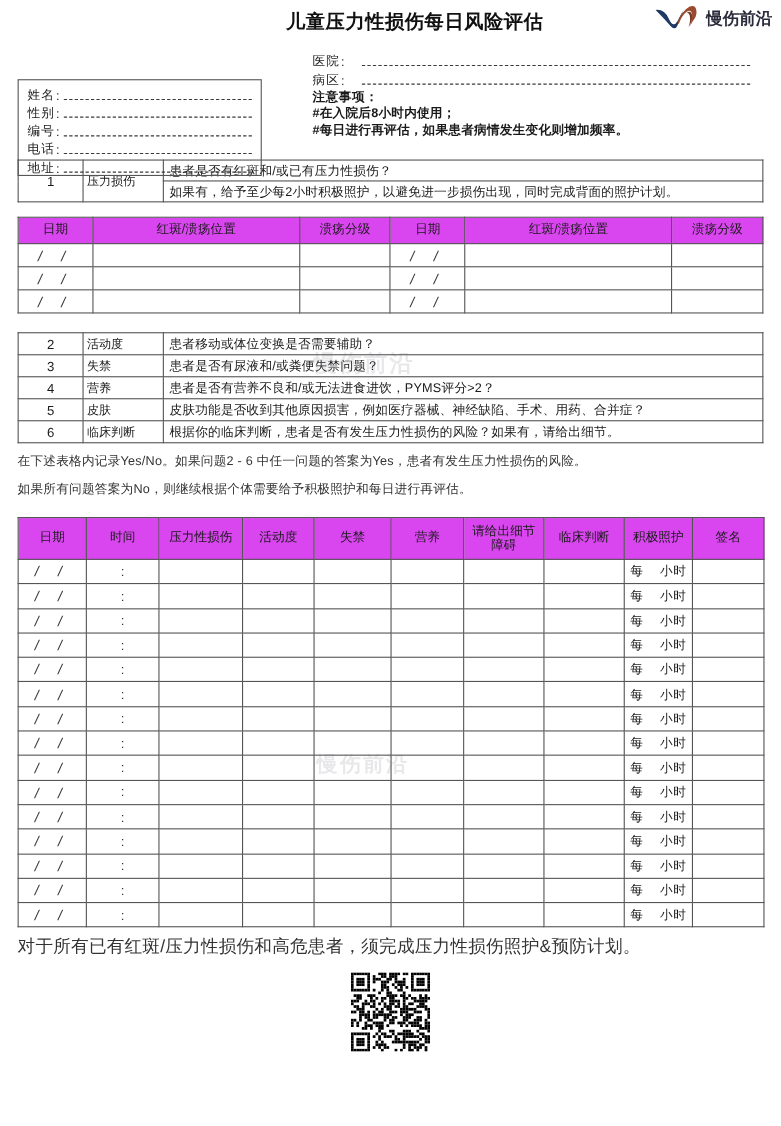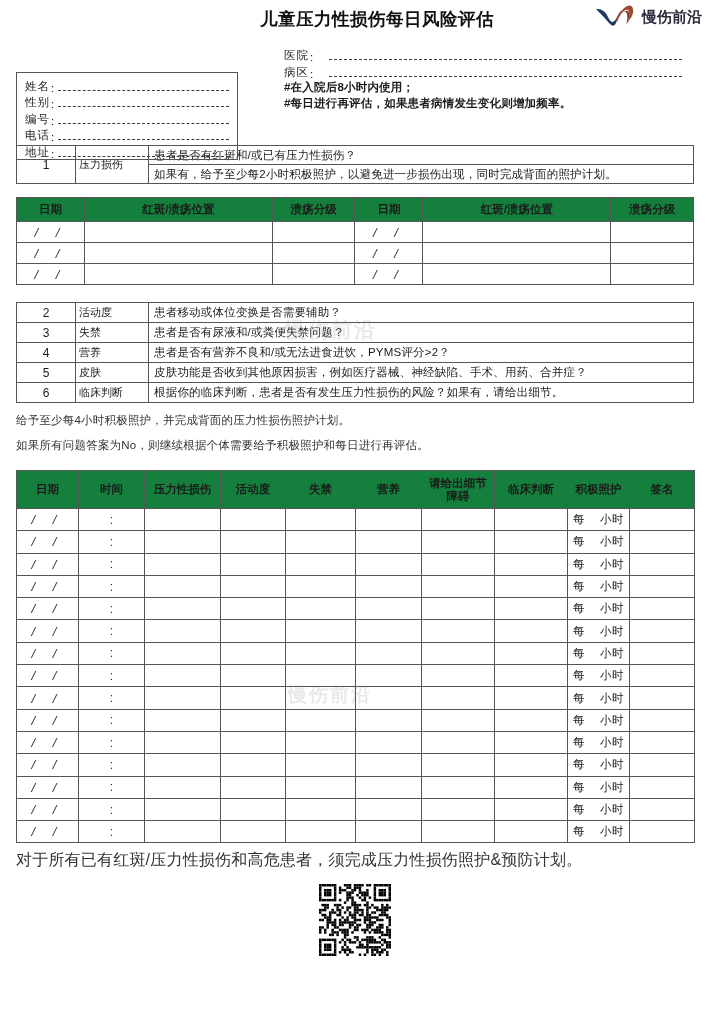--- a/index.html
+++ b/index.html
@@ -109,22 +109,22 @@
     table-layout: fixed;
   }
   td, th {
     border: 1.2px solid #555;
     font-size: 11.5px;
     padding: 1px 3px;
     vertical-align: middle;
     background: #fff;
   }
   th {
-    background: #15803d;
-    font-weight: bold;
+    background: #d946ef;
+    font-weight: normal;
     text-align: center;
     height: 24px;
     line-height: 13px;
   }
 
   
   .q1-table { margin-top: 9px; }
   .q1-table td { height: 19px; }
   .q-num { width: 59px; text-align: center; font-size: 12px; }
   .q-cat { width: 73px; font-size: 11px; }
@@ -261,20 +261,21 @@
     <div class="info-line">
       <span class="info-label">医院</span>
       <span class="info-colon">:</span>
       <span class="dash-fill"></span>
     </div>
     <div class="info-line">
       <span class="info-label">病区</span>
       <span class="info-colon">:</span>
       <span class="dash-fill"></span>
     </div>
+    <div class="notes-title">注意事项：</div>
     <div class="note-item">#在入院后8小时内使用；</div>
     <div class="note-item">#每日进行再评估，如果患者病情发生变化则增加频率。</div>
   </div>
 </div>
 
 <table class="q1-table">
   <tbody>
       <tr>
     <td class="q-num" rowspan="2">1</td>
     <td class="q-cat" rowspan="2">压力损伤</td>
@@ -349,21 +350,21 @@
   </tr>
   <tr>
     <td class="q-num">6</td>
     <td class="q-cat">临床判断</td>
     <td class="q-text">根据你的临床判断，患者是否有发生压力性损伤的风险？如果有，请给出细节。</td>
   </tr>
 </tbody>
   </table>
 
 <div class="instructions">
-  <p>给予至少每4小时积极照护，并完成背面的压力性损伤照护计划。</p>
+  <p>在下述表格内记录Yes/No。如果问题2 - 6 中任一问题的答案为Yes，患者有发生压力性损伤的风险。</p>
   <p class="gap">如果所有问题答案为No，则继续根据个体需要给予积极照护和每日进行再评估。</p>
 </div>
 
 <table class="main-table">
   <thead>
     <tr>
       <th class="c-date">日期</th>
       <th class="c-time">时间</th>
       <th class="c-pi">压力性损伤</th>
       <th class="c-act">活动度</th>

